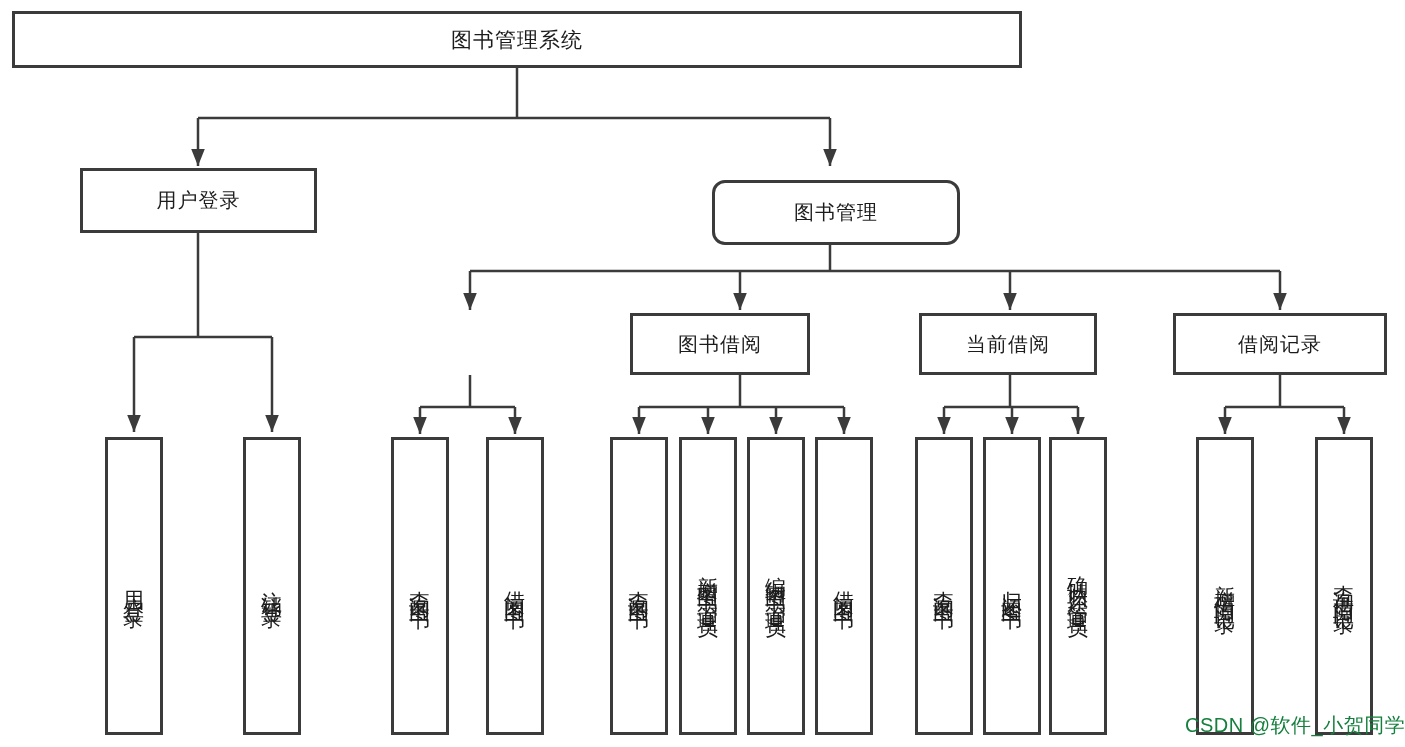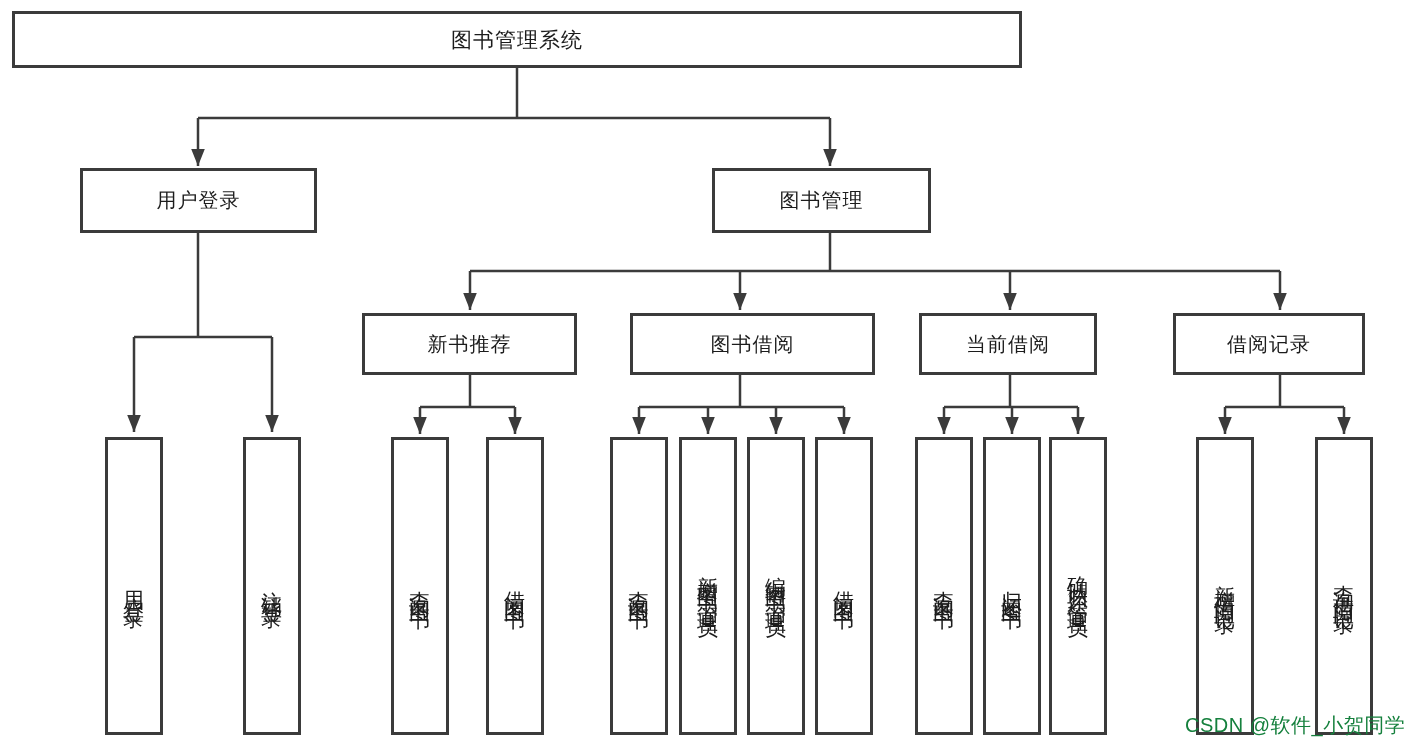--- a/index.html
+++ b/index.html
@@ -19,27 +19,27 @@
     box-sizing:border-box;
     display:flex;align-items:center;justify-content:center;
     color:#1c1c1c;
     font-size:20px;
     letter-spacing:1px;
   }
   
   .n-root{left:12px;top:11px;width:1010px;height:57px;font-size:21px;}
   
   .n-user-login{left:80px;top:168px;width:237px;height:65px;}
-  .n-book-mgmt{left:712px;top:168px;width:219px;height:65px;}
+  .n-book-mgmt{left:712px;top:180px;width:248px;height:65px;border-radius:13px;}
   
   .lvl3{top:313px;height:62px;}
   .n-new-book{left:362px;width:215px;}
-  .n-book-borrow{left:630px;width:245px;}
+  .n-book-borrow{left:630px;width:180px;}
   .n-current-borrow{left:919px;width:178px;}
-  .n-borrow-records{left:1173px;width:192px;}
+  .n-borrow-records{left:1173px;width:214px;}
   
   .leaf{top:437px;width:58px;height:298px;}
   .leaf span{
     writing-mode:vertical-rl;
     text-orientation:mixed;
     font-size:21px;
     letter-spacing:6px;
     line-height:1;
     white-space:nowrap;
   }
@@ -116,23 +116,20 @@
     <span>图书管理系统</span>
   </div>
 
   <div class="box n-user-login">
     <span>用户登录</span>
   </div>
   <div class="box n-book-mgmt">
     <span>图书管理</span>
   </div>
 
-  <div class="box lvl3 n-new-book">
-    <span>新书推荐</span>
-  </div>
   <div class="box lvl3 n-book-borrow">
     <span>图书借阅</span>
   </div>
   <div class="box lvl3 n-current-borrow">
     <span>当前借阅</span>
   </div>
   <div class="box lvl3 n-borrow-records">
     <span>借阅记录</span>
   </div>
 

